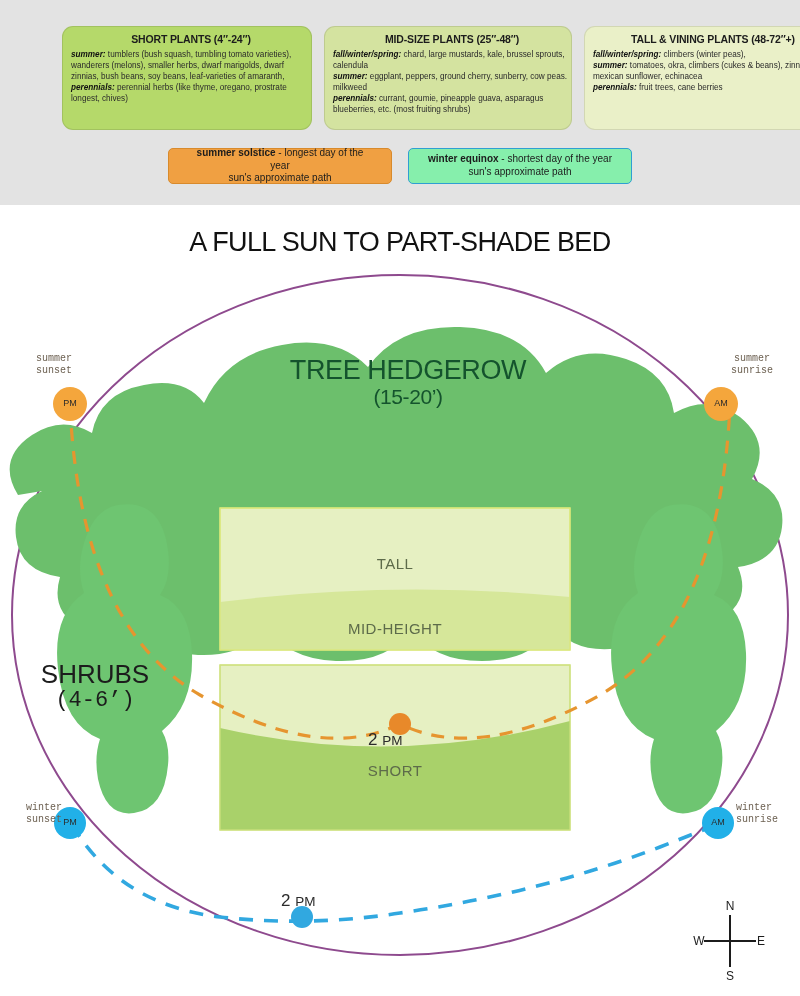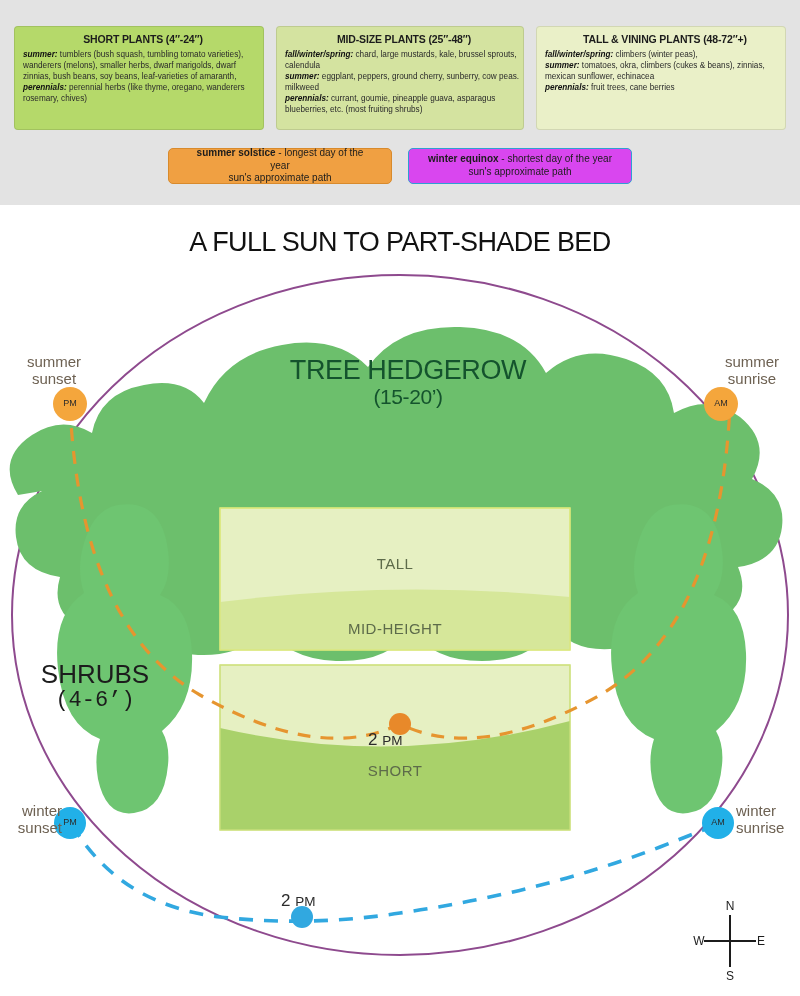--- a/index.html
+++ b/index.html
@@ -19,23 +19,24 @@
 
   
   .legend-band {
     position: absolute;
     left: 0; top: 0;
     width: 800px; height: 205px;
     background: #e3e3e3;
   }
   .plant-box {
     position: absolute;
-    border-radius: 4px;
+    border-radius: 11px;
     border: 1px solid rgba(0,0,0,0.10);
     padding: 6px 0 8px 8px;
+    margin-left: 48px;
   }
   .plant-box.b0 { left: 14px;  top: 26px; width: 250px; height: 104px; background: #b5d96a; }
   .plant-box.b1 { left: 276px; top: 26px; width: 248px; height: 104px; background: #d4e3a0; }
   .plant-box.b2 { left: 536px; top: 26px; width: 250px; height: 104px; background: #eaf0c8; }
 
   .plant-title {
     text-align: center;
     font-size: 10.5px;
     font-weight: bold;
     color: #1c1c1c;
@@ -68,21 +69,21 @@
     color: #1c1c1c;
     padding: 0 18px;
   }
   .path-key.summer {
     left: 168px; top: 148px; width: 224px;
     background: #f0a042;
     border: 1px solid #d88a2c;
   }
   .path-key.winter {
     left: 408px; top: 148px; width: 224px;
-    background: #d946ef;
+    background: #86efac;
     border: 1px solid #2f9fd2;
   }
   .path-key b { font-weight: bold; }
 
   
   .diagram {
     position: absolute;
     left: 0; top: 205px;
     width: 800px; height: 791px;
     background: #ffffff;
@@ -128,24 +129,25 @@
     width: 150px;
     text-align: center;
     font-size: 26px;
     color: #1c1c1c;
     line-height: 1.1;
   }
   .label-shrubs .sub { font-size: 22px; display: block; font-family: Liberation Mono, monospace; }
 
   .sun-label {
     position: absolute;
-    font-size: 15px;
+    font-size: 10px;
     color: #6d6152;
     line-height: 1.16;
     z-index: 13;
+    font-family: Liberation Mono, monospace;
   }
   .lbl-summer-sunset { left: 14px;  top: 148px; text-align: center; width: 80px; }
   .lbl-summer-sunrise{ left: 712px; top: 148px; text-align: center; width: 80px; }
   .lbl-winter-sunset { left: 2px;   top: 597px; text-align: right;  width: 60px; }
   .lbl-winter-sunrise{ left: 736px; top: 597px; text-align: left;   width: 62px; }
 
   .bed-label {
     position: absolute;
     width: 360px;
     text-align: center;
@@ -200,21 +202,21 @@
 <body>
 
 <div id="page">
 
   <div class="legend-band">
 
     <div class="plant-box b0">
       <div class="plant-title">SHORT PLANTS (4″-24″)</div>
       <div class="plant-body">
         <p class="plant-line"><span class="cat">summer:</span><span> tumblers (bush squash, tumbling tomato varieties), wanderers (melons), smaller herbs, dwarf marigolds, dwarf zinnias, bush beans, soy beans, leaf-varieties of amaranth,</span></p>
-        <p class="plant-line"><span class="cat">perennials:</span><span> perennial herbs (like thyme, oregano, wanderers rosemary, chives)</span></p>
+        <p class="plant-line"><span class="cat">perennials:</span><span> perennial herbs (like thyme, oregano, prostrate longest, chives)</span></p>
       </div>
     </div>
 
     <div class="plant-box b1">
       <div class="plant-title">MID-SIZE PLANTS (25″-48″)</div>
       <div class="plant-body">
         <p class="plant-line"><span class="cat">fall/winter/spring:</span><span> chard, large mustards, kale, brussel sprouts, calendula</span></p>
         <p class="plant-line"><span class="cat">summer:</span><span> eggplant, peppers, ground cherry, sunberry, cow peas. milkweed</span></p>
         <p class="plant-line"><span class="cat">perennials:</span><span> currant, goumie, pineapple guava, asparagus blueberries, etc. (most fruiting shrubs)</span></p>
       </div>

